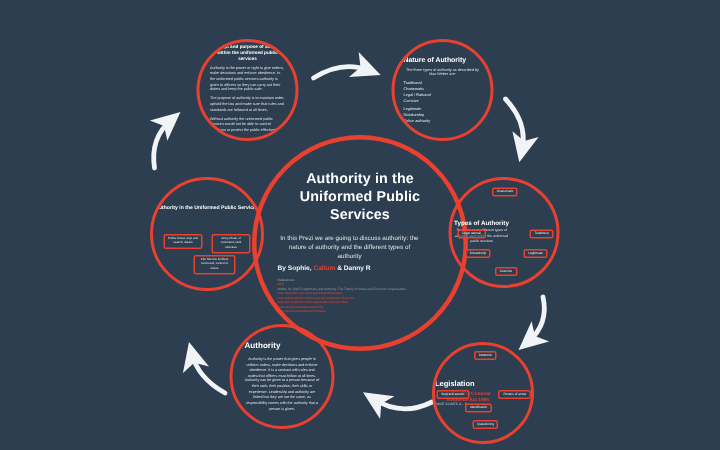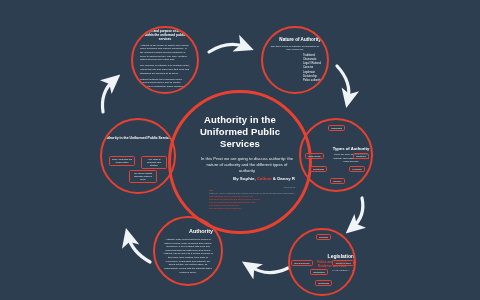--- a/index.html
+++ b/index.html
@@ -6,21 +6,21 @@
   body{
     width:480px;height:300px;
     background:#2d3e50;
     font-family:"Liberation Sans", sans-serif;
     overflow:hidden;
     position:relative;
   }
   #stage{position:absolute;inset:0;width:480px;height:300px;}
 
   .node{position:absolute;border-radius:50%;box-sizing:border-box;
-        display:flex;flex-direction:column;align-items:flex-end;justify-content:center;
+        display:flex;flex-direction:column;align-items:flex-start;justify-content:center;
         text-align:center;color:#ffffff;overflow:hidden;}
 
   
   #hub{
     left:168px;top:90px;width:144px;height:144px;
     border:3px solid #e8412f;
     padding:10px 14px;
   }
   #hub .hub-title{
     font-size:9.5px;font-weight:bold;line-height:1.25;letter-spacing:.1px;

